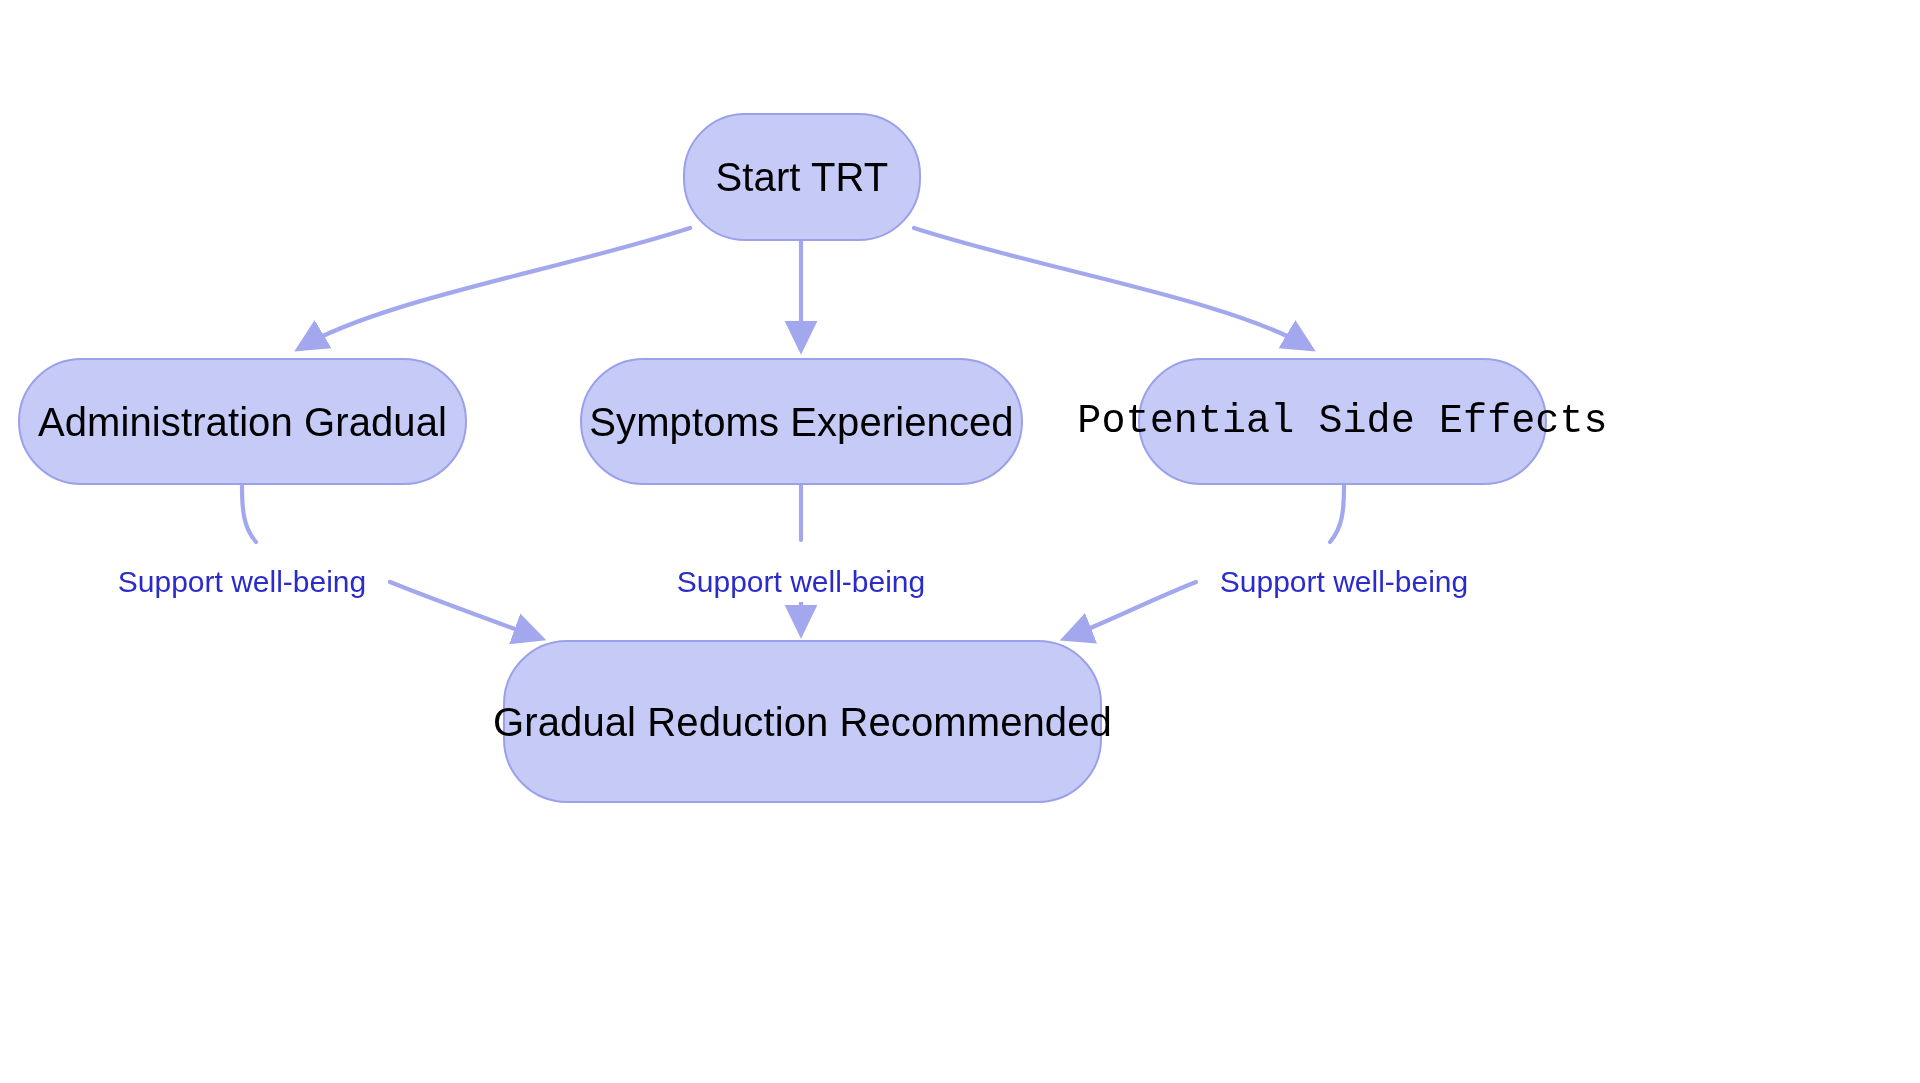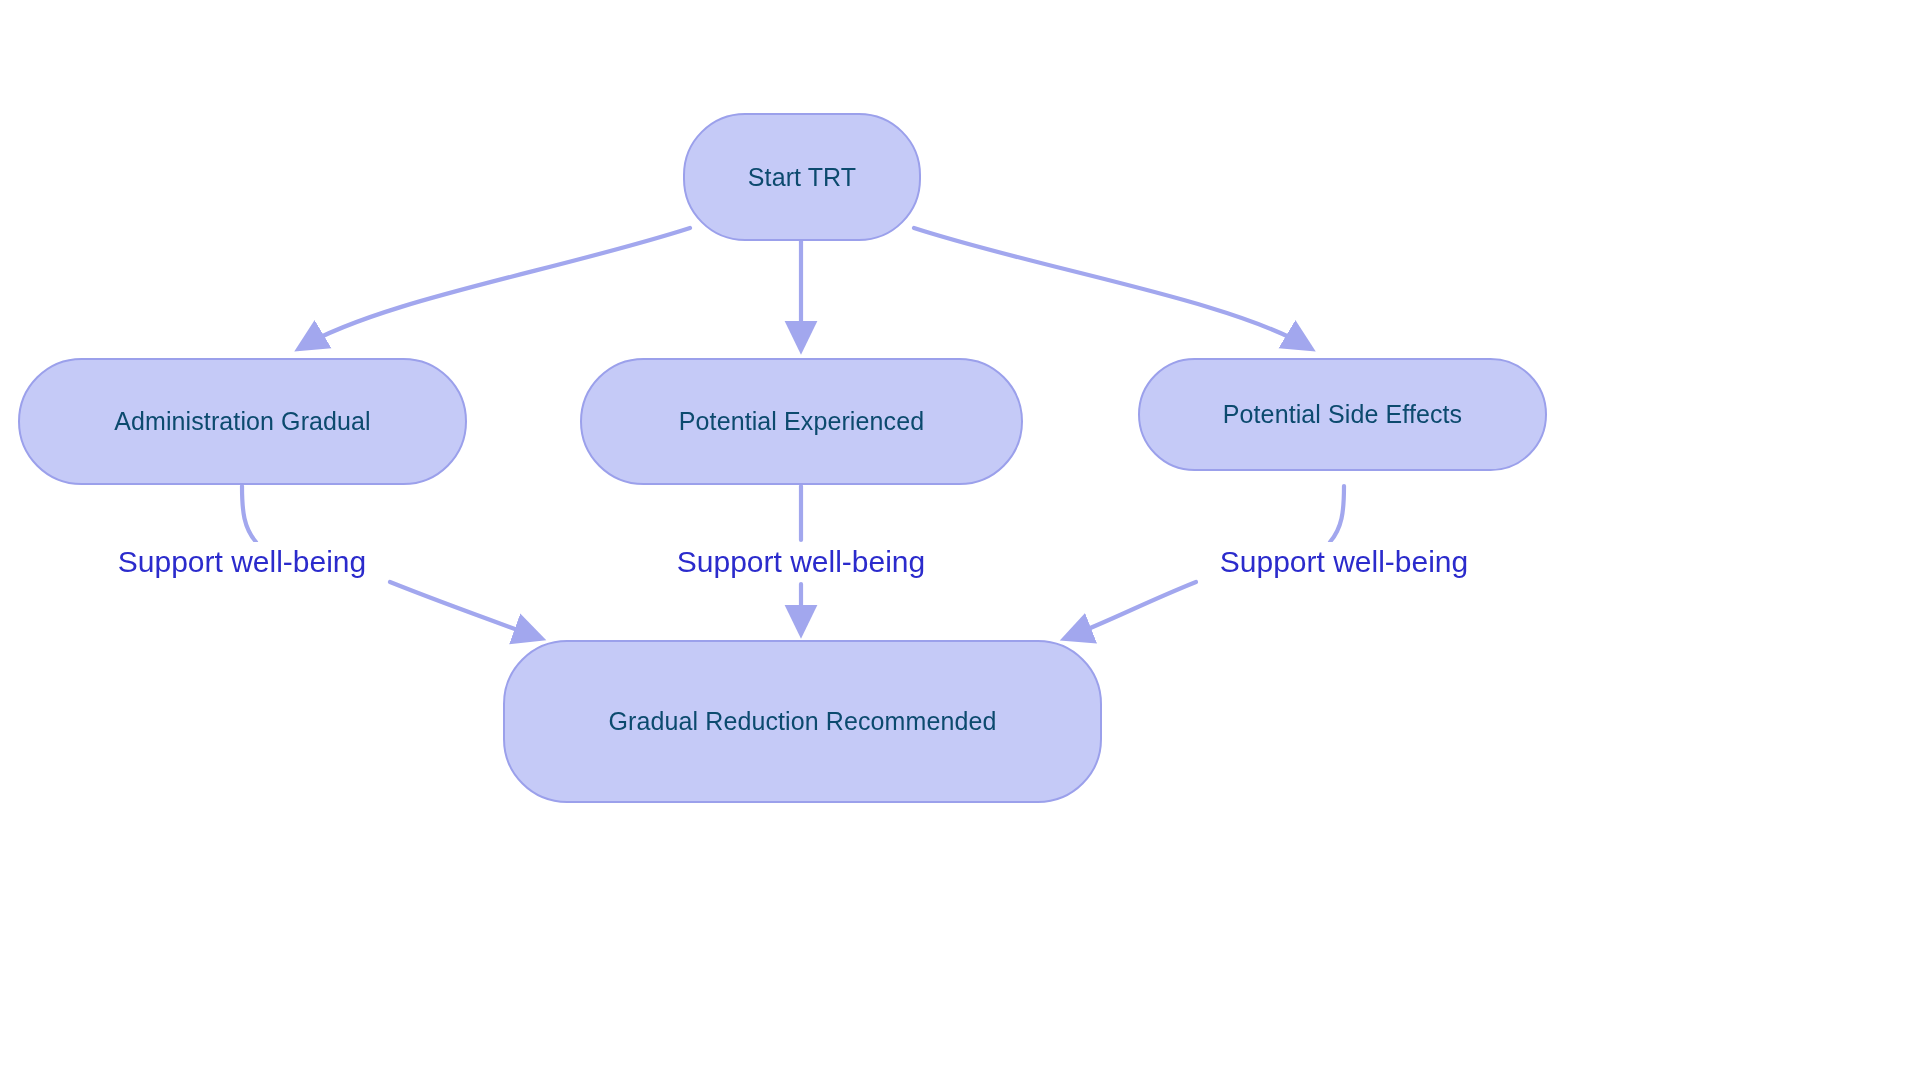--- a/index.html
+++ b/index.html
@@ -32,57 +32,58 @@
     align-items: center;
     justify-content: center;
     background: #c5caf7;
     border: 2px solid #9ba0eb;
     border-radius: 64px;
     color: #2b2bcc;
     white-space: nowrap;
     z-index: 2;
   }
   .node-label {
-    font-size: 25px;
+    font-size: 40px;
     line-height: 1;
-    color: #0c4a6e;
+    color: #000000;
     letter-spacing: 0.1px;
   }
   
   #node-start {
     left: 683px; top: 113px;
     width: 238px; height: 128px;
     border-radius: 62px;
   }
   #node-admin {
     left: 18px; top: 358px;
     width: 449px; height: 127px;
   }
   #node-symptoms {
     left: 580px; top: 358px;
     width: 443px; height: 127px;
   }
   #node-side-effects {
     left: 1138px; top: 358px;
-    width: 409px; height: 113px;
+    width: 409px; height: 127px; font-family: Liberation Mono, monospace;
   }
   #node-gradual {
     left: 503px; top: 640px;
     width: 599px; height: 163px;
   }
   .edge-label {
     position: absolute;
     z-index: 3;
     background: #ffffff;
     color: #2b2bcc;
     font-size: 30px;
     line-height: 1;
     padding: 5px 6px;
     white-space: nowrap;
     transform: translate(-50%, -50%);
+    margin-top: 20px;
   }
   #edge-label-1 { left: 242px; top: 562px; }
   #edge-label-2 { left: 801px; top: 562px; }
   #edge-label-3 { left: 1344px; top: 562px; }
 </style>
 </head>
 <body>
 
 <div id="canvas">
 
@@ -117,21 +118,21 @@
 
   <div class="node" id="node-start">
     <span class="node-label">Start TRT</span>
   </div>
 
   <div class="node" id="node-admin">
     <span class="node-label">Administration Gradual</span>
   </div>
 
   <div class="node" id="node-symptoms">
-    <span class="node-label">Potential Experienced</span>
+    <span class="node-label">Symptoms Experienced</span>
   </div>
 
   <div class="node" id="node-side-effects">
     <span class="node-label">Potential Side Effects</span>
   </div>
 
   <div class="node" id="node-gradual">
     <span class="node-label">Gradual Reduction Recommended</span>
   </div>
 

